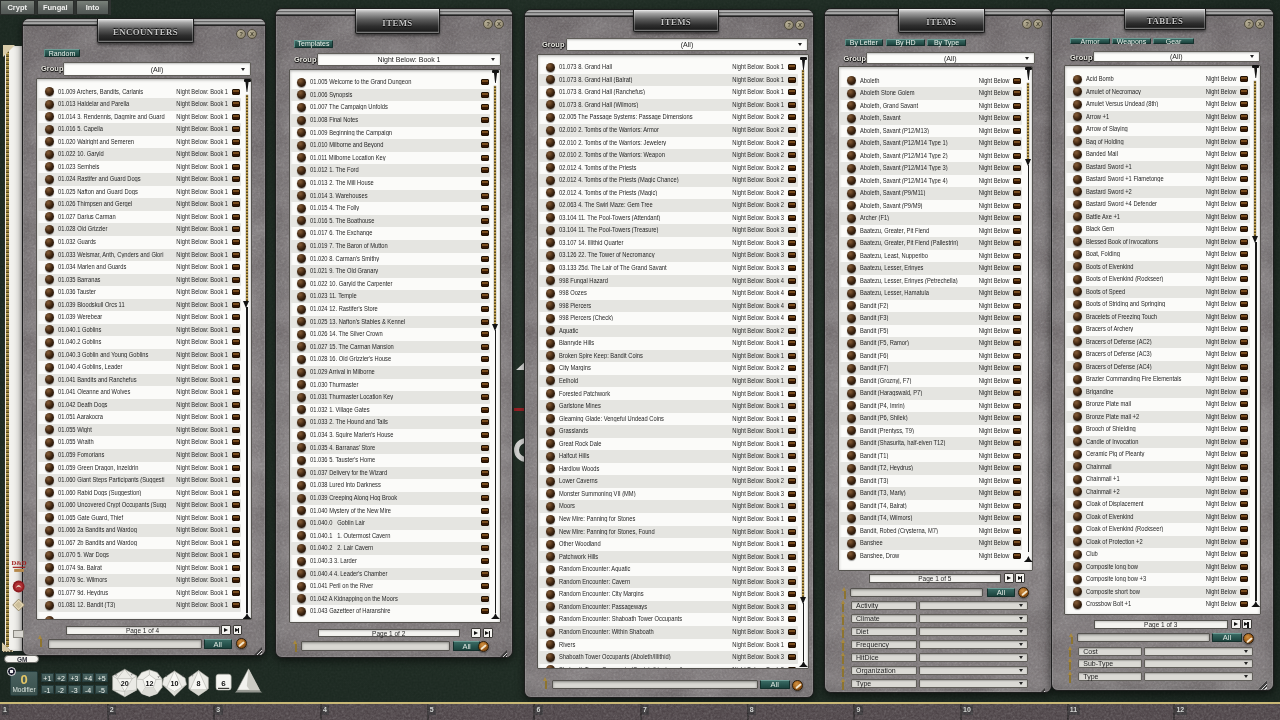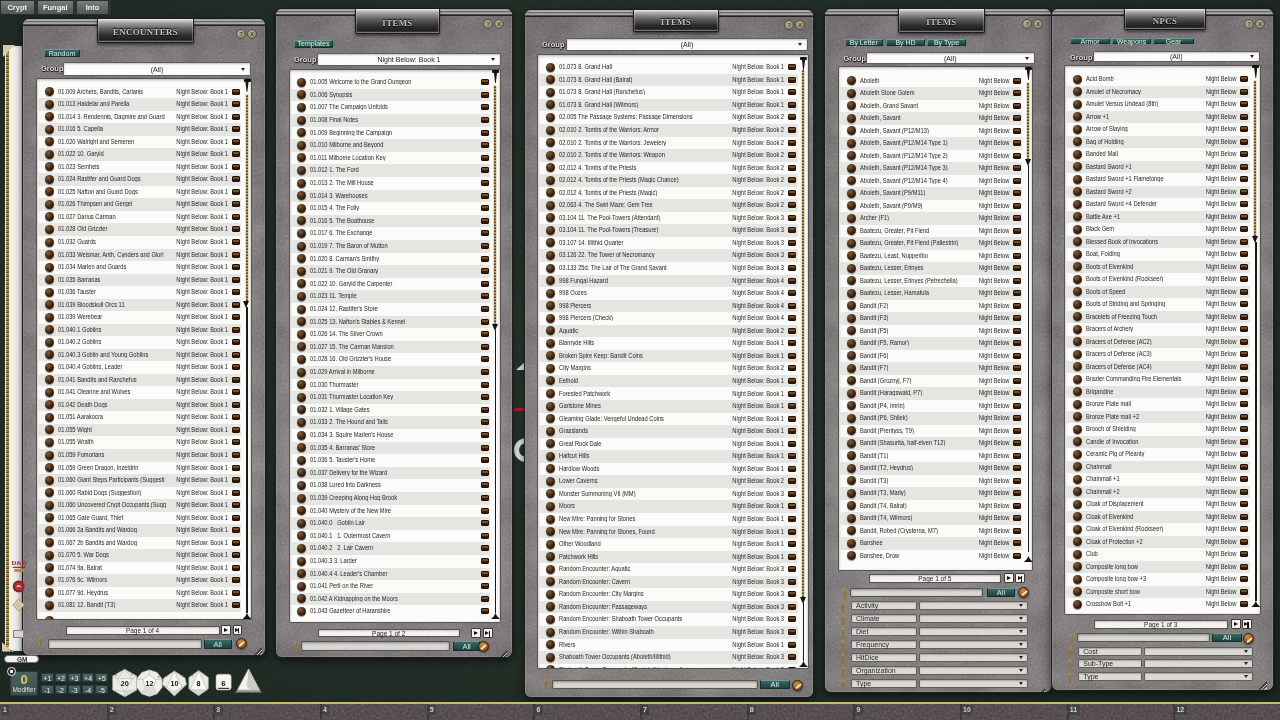--- a/index.html
+++ b/index.html
@@ -1428,21 +1428,21 @@
     <div class="grip" style="left:211px;top:679px"></div>
   </div>
 <div class="panel" style="left:1051px;top:7.5px;width:223px;height:683.5px">
     <svg class="tex">
       <rect width="100%" height="100%" filter="url(#fblotch)"></rect>
     </svg>
     <svg class="tex">
       <rect width="100%" height="100%" filter="url(#fstone)"></rect>
     </svg>
     <div class="mbar"></div>
-    <div class="plate" style="left:71.7px;width:82.7px;height:21.5px;line-height:24.5px">NPCS</div>
+    <div class="plate" style="left:71.7px;width:82.7px;height:21.5px;line-height:24.5px">TABLES</div>
     <div class="pbtn" style="right:19px;top:10px">?</div>
     <div class="pbtn" style="right:8px;top:10px">X</div>
     <div class="tbtn" style="left:18px;top:29px;width:40px;height:6.6px;line-height:5.6px">Armor</div>
     <div class="tbtn" style="left:60px;top:29px;width:39px;height:6.6px;line-height:5.6px">Weapons</div>
     <div class="tbtn" style="left:101px;top:29px;width:41px;height:6.6px;line-height:5.6px">Gear</div>
     <div class="glabel" style="left:18px;top:44px">Group</div>
     <div class="drop" style="left:40.5px;top:42px;width:167.5px;height:11px;font-size:7px;line-height:10px">(All)<u></u></div>
     <div class="list" style="left:12.3px;top:56.7px;width:196.5px;height:550px">
       <div class="r" style="top:7.0px">
         <i></i>

